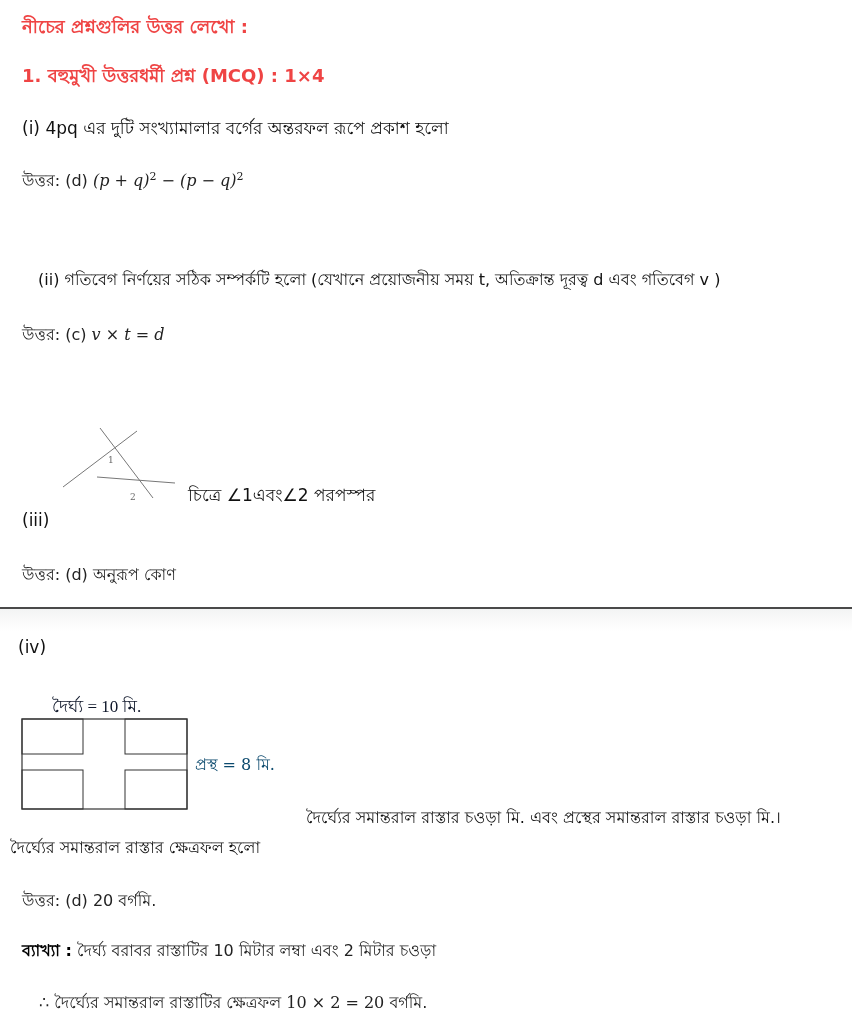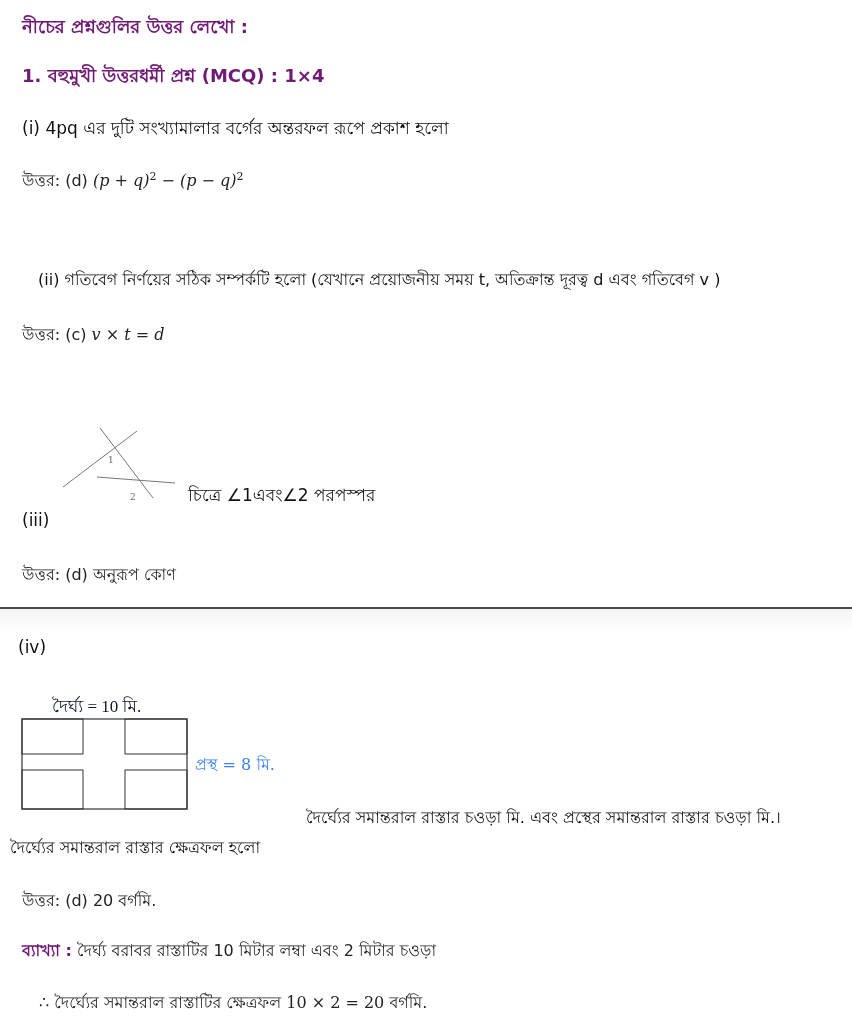--- a/index.html
+++ b/index.html
@@ -4,26 +4,26 @@
   <style>
     html, body { margin: 0; padding: 0; }
     body {
       width: 852px; height: 1024px; overflow: hidden;
       background: #ffffff;
       font-family: "DejaVu Sans", "Liberation Sans", sans-serif;
       color: #1a1a1a;
       position: relative;
     }
     .abs { position: absolute; white-space: nowrap; }
-    .red { color: #701a75; font-weight: bold; }
+    .red { color: #ef4444; font-weight: bold; }
     .q { font-weight: normal; font-size: 17px; color: #111; }
     .ans { font-size: 16px; color: #222; }
     .math { font-family: "DejaVu Serif", "Liberation Serif", serif; font-style: italic; }
     .mathr { font-family: "DejaVu Serif", "Liberation Serif", serif; }
-    .green { color: #701a75; font-weight: bold; }
+    .green { color: #000000; font-weight: bold; }
     .divider {
       position: absolute; left: 0; top: 607px; width: 852px; height: 2px;
       background: #4a4a4a;
     }
     .shade {
       position: absolute; left: 0; top: 609px; width: 852px; height: 22px;
       background: linear-gradient(#f3f4f4, #ffffff);
     }
     sup { font-size: 11px; }
   </style>
@@ -62,21 +62,21 @@
 <div class="abs q" style="left:18px; top:637px;">(iv)</div>
 
 <div class="abs mathr" style="left:52px; top:693px; font-size:17px; color:#0f172a;font-family:Liberation Serif, serif;">দৈর্ঘ্য = 10 মি.</div>
 <svg class="abs" style="left:21px; top:718px;" width="170" height="94">
   <rect x="1" y="1" width="165" height="90" fill="none" stroke="#333" stroke-width="1.2"></rect>
   <rect x="1" y="1" width="61" height="35" fill="none" stroke="#333" stroke-width="1"></rect>
   <rect x="104" y="1" width="62" height="35" fill="none" stroke="#333" stroke-width="1"></rect>
   <rect x="1" y="52" width="61" height="39" fill="none" stroke="#333" stroke-width="1"></rect>
   <rect x="104" y="52" width="62" height="39" fill="none" stroke="#333" stroke-width="1"></rect>
 </svg>
-<div class="abs mathr" style="left:195px; top:752px; font-size:16px; color:#3b82f6;">প্রস্থ = 8 মি.</div>
+<div class="abs mathr" style="left:195px; top:752px; font-size:16px; color:#0c4a6e;">প্রস্থ = 8 মি.</div>
 
 <div class="abs q" style="left:306px; top:805px; font-size:16px;">দৈর্ঘ্যের সমান্তরাল রাস্তার চওড়া মি. এবং প্রস্থের সমান্তরাল রাস্তার চওড়া মি.।</div>
 <div class="abs q" style="left:10px; top:835px; font-size:16px;">দৈর্ঘ্যের সমান্তরাল রাস্তার ক্ষেত্রফল হলো</div>
 
 <div class="abs ans" style="left:22px; top:888px;">উত্তর: (d) 20 বর্গমি.</div>
 
 <div class="abs ans" style="left:22px; top:938px;">
   <span class="green">ব্যাখ্যা :</span><span> দৈর্ঘ্য বরাবর রাস্তাটির 10 মিটার লম্বা এবং 2 মিটার চওড়া</span>
 </div>
 

